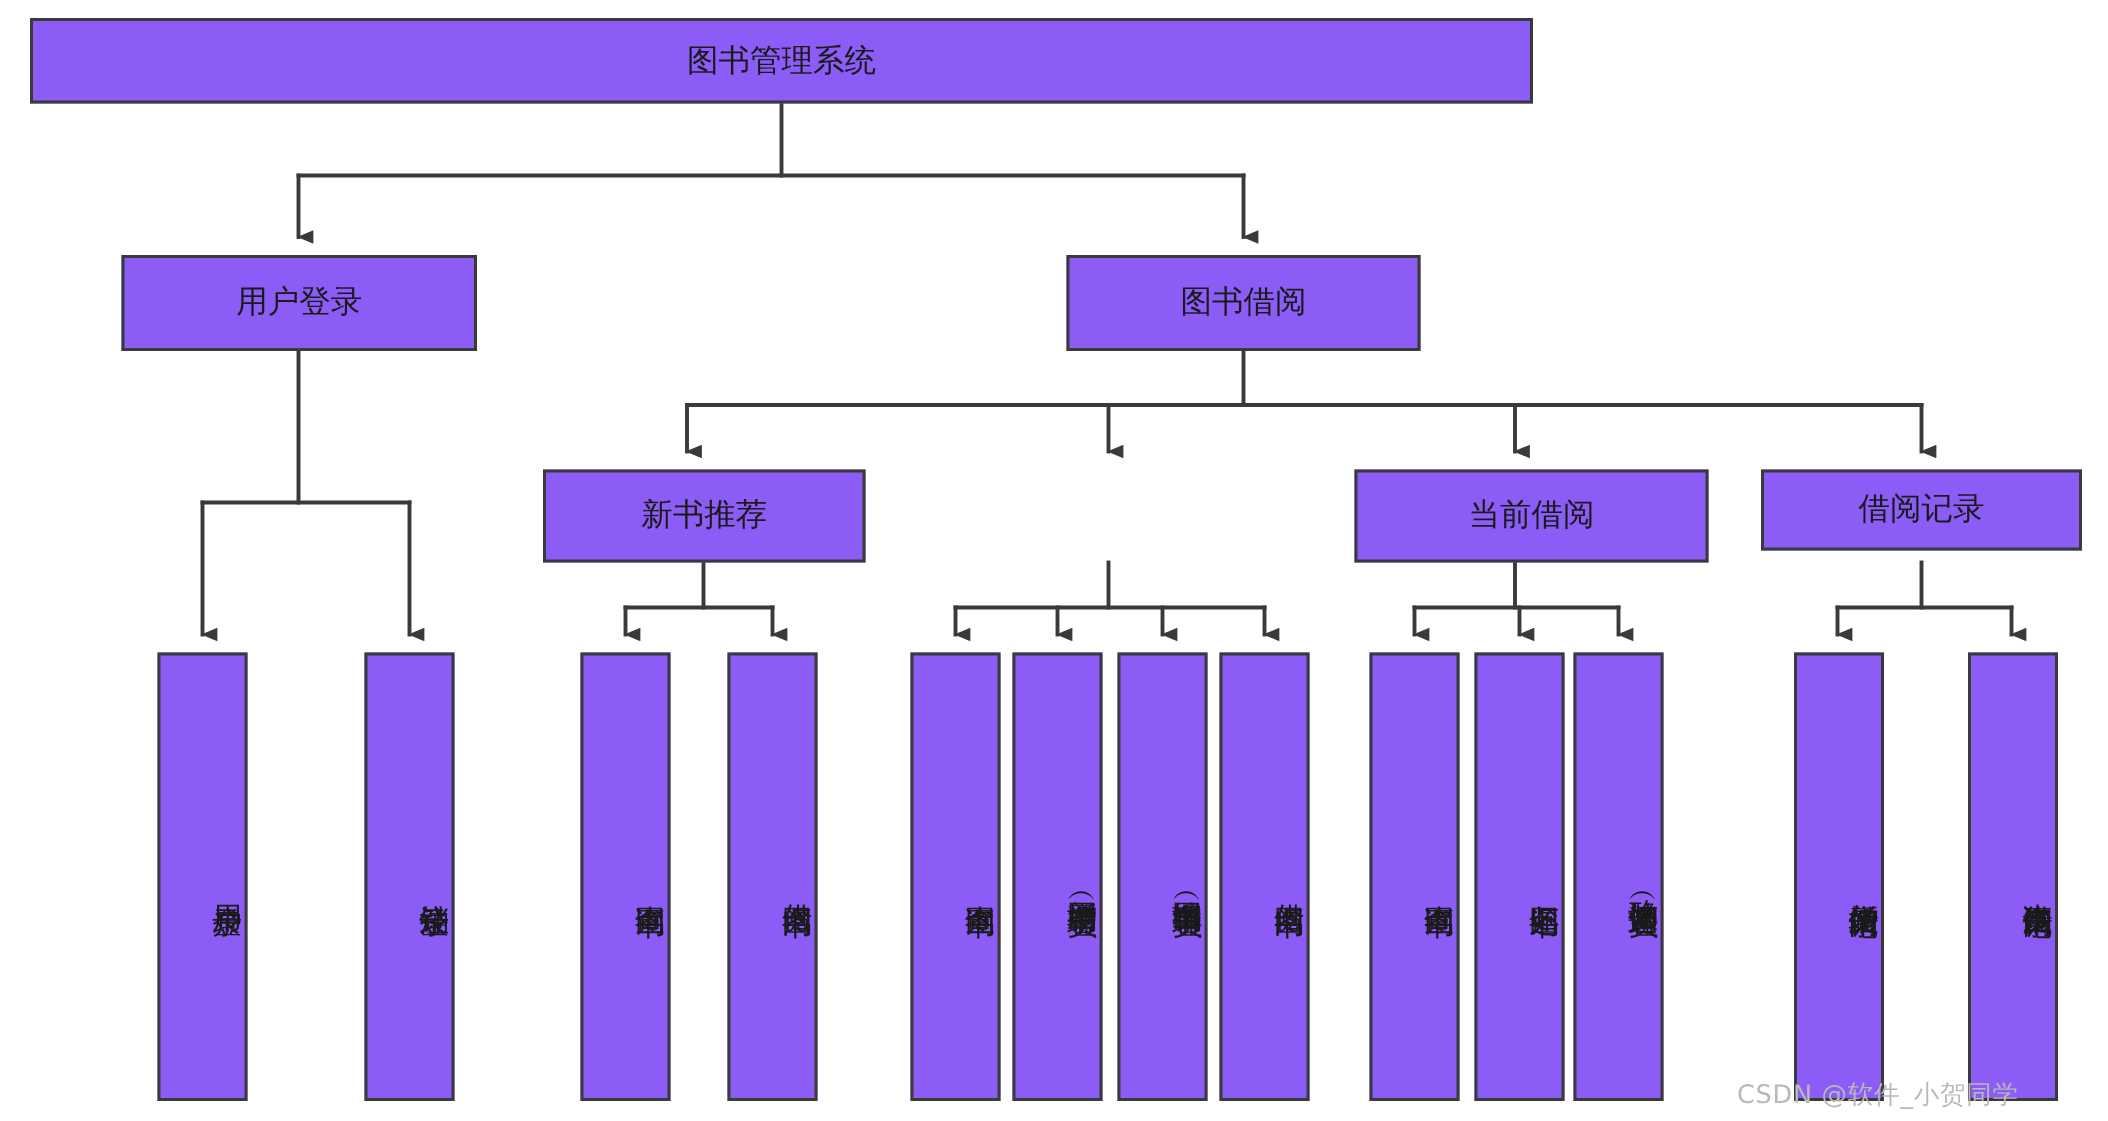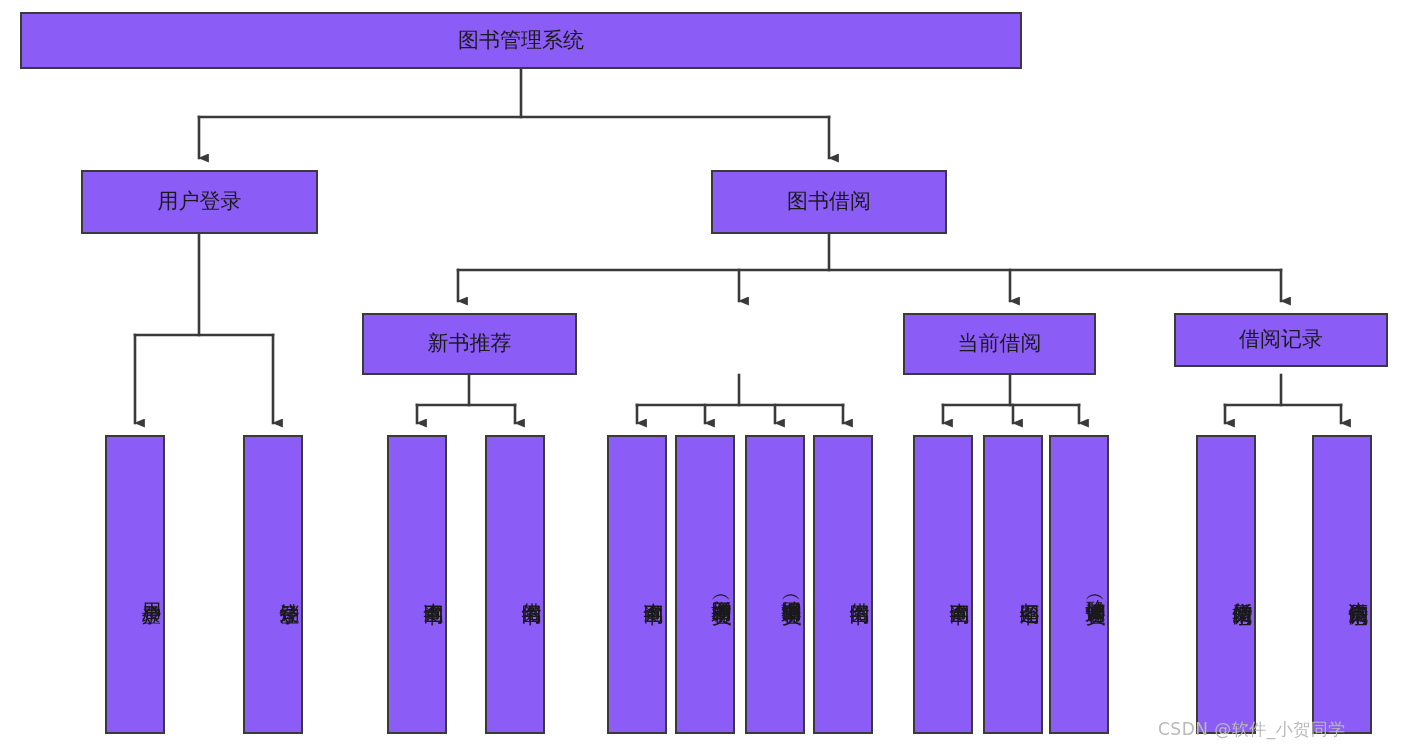--- a/index.html
+++ b/index.html
@@ -116,21 +116,21 @@
       <path d="M1341,405 L1341,423" marker-end="url(#arrow)"></path>
     </g>
   </svg>
 
   <div class="node root" style="left:20px; top:12px; width:1002px; height:57px;">图书管理系统</div>
 
   <div class="node horiz" style="left:81px; top:170px; width:237px; height:64px;">用户登录</div>
   <div class="node horiz" style="left:711px; top:170px; width:236px; height:64px;">图书借阅</div>
 
   <div class="node horiz" style="left:362px; top:313px; width:215px; height:62px;text-align:center;">新书推荐</div>
-  <div class="node horiz" style="left:903px; top:313px; width:193px; height:62px;">当前借阅</div>
+  <div class="node horiz" style="left:903px; top:313px; width:236px; height:62px;">当前借阅</div>
   <div class="node horiz" style="left:1174px; top:313px; width:214px; height:54px;">借阅记录</div>
 
   <div class="node vert" style="left:105px; top:435px; width:60px; height:299px;">
     <span>用户登录</span>
   </div>
   <div class="node vert" style="left:243px; top:435px; width:60px; height:299px;">
     <span>注销登录</span>
   </div>
 
   <div class="node vert" style="left:387px; top:435px; width:60px; height:299px;">

